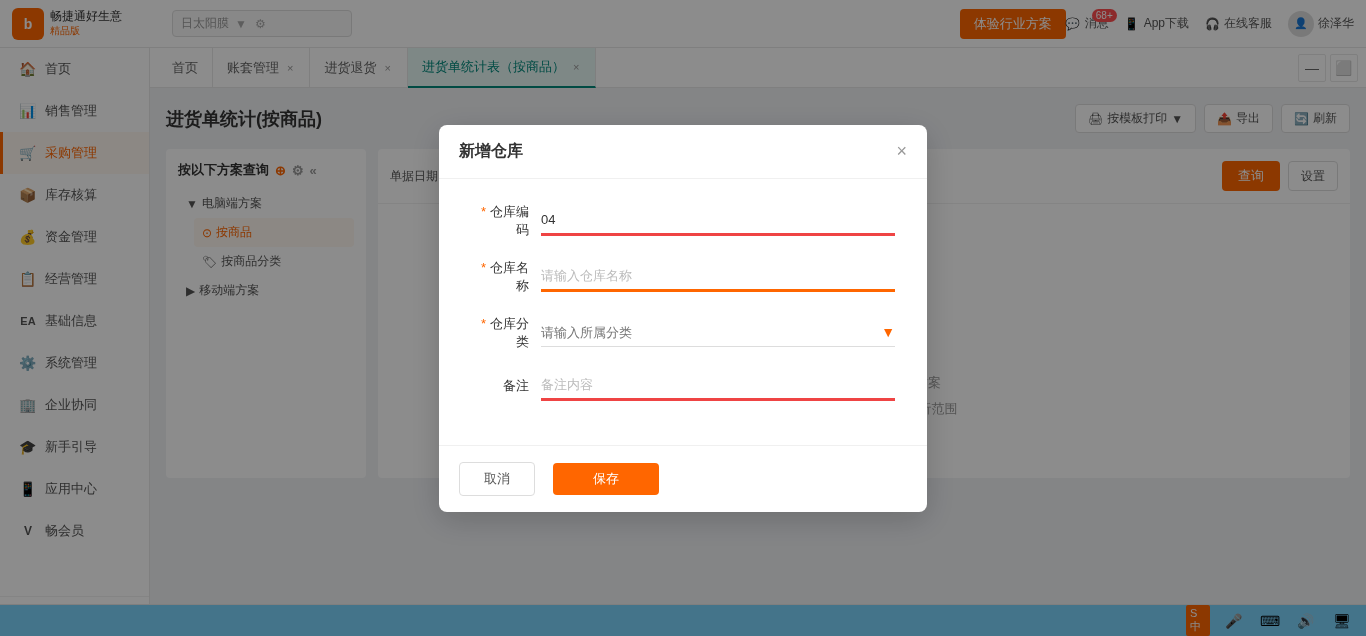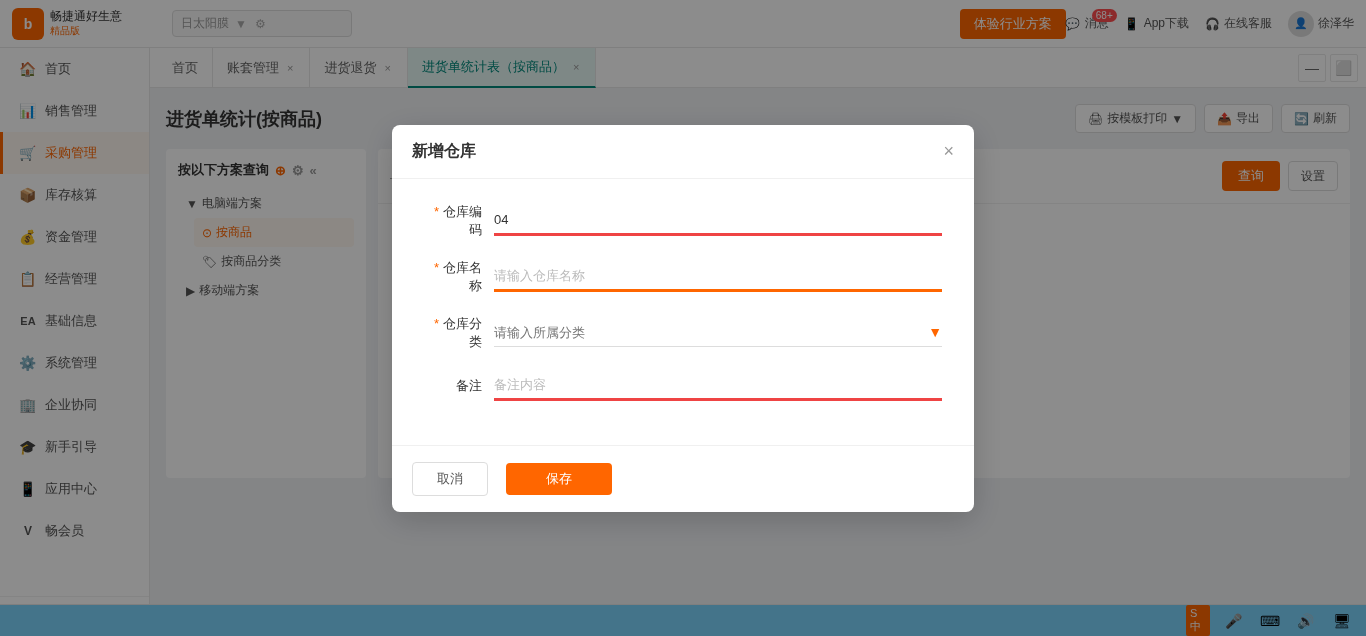--- a/index.html
+++ b/index.html
@@ -319,21 +319,21 @@
       z-index: 200;
       display: flex;
       align-items: center;
       justify-content: center;
     }
 
     
     .dialog {
       background: #fff;
       border-radius: 8px;
-      width: 582px;
+      width: 488px;
       box-shadow: 0 8px 32px rgba(0,0,0,0.18);
       overflow: hidden;
     }
     .dialog-header {
       display: flex;
       align-items: center;
       justify-content: space-between;
       padding: 16px 20px;
       border-bottom: 1px solid #f0f0f0;
     }

